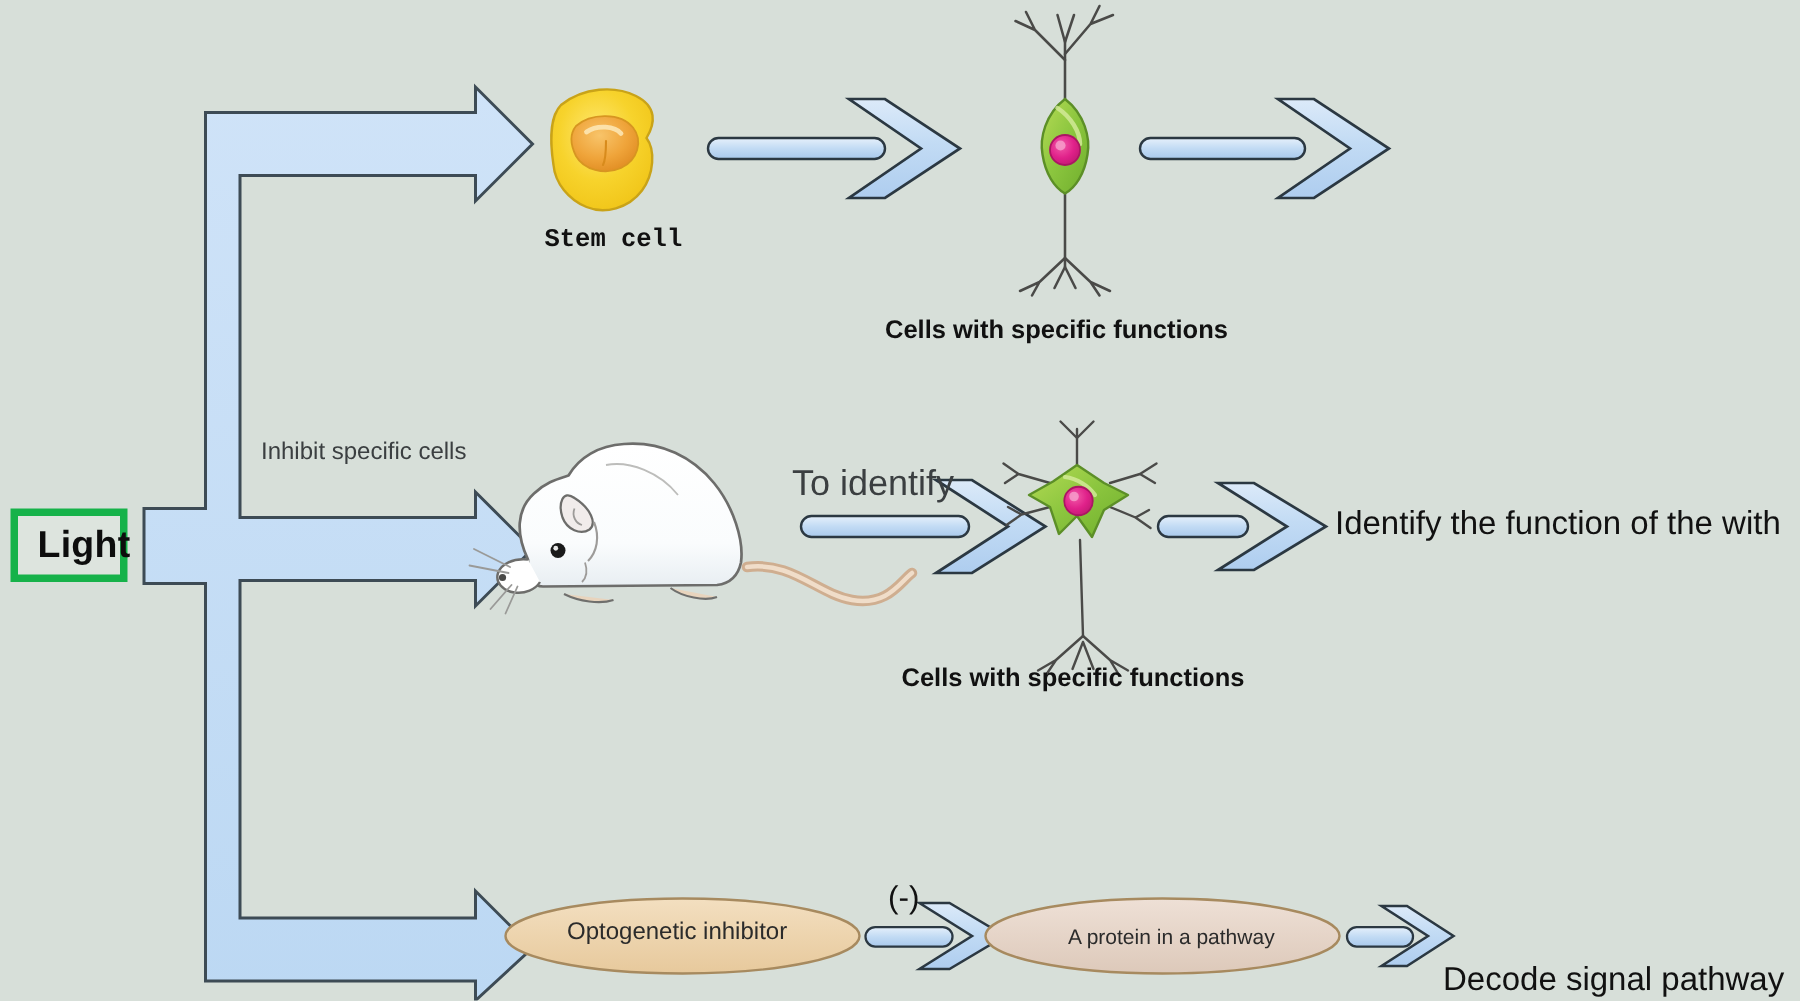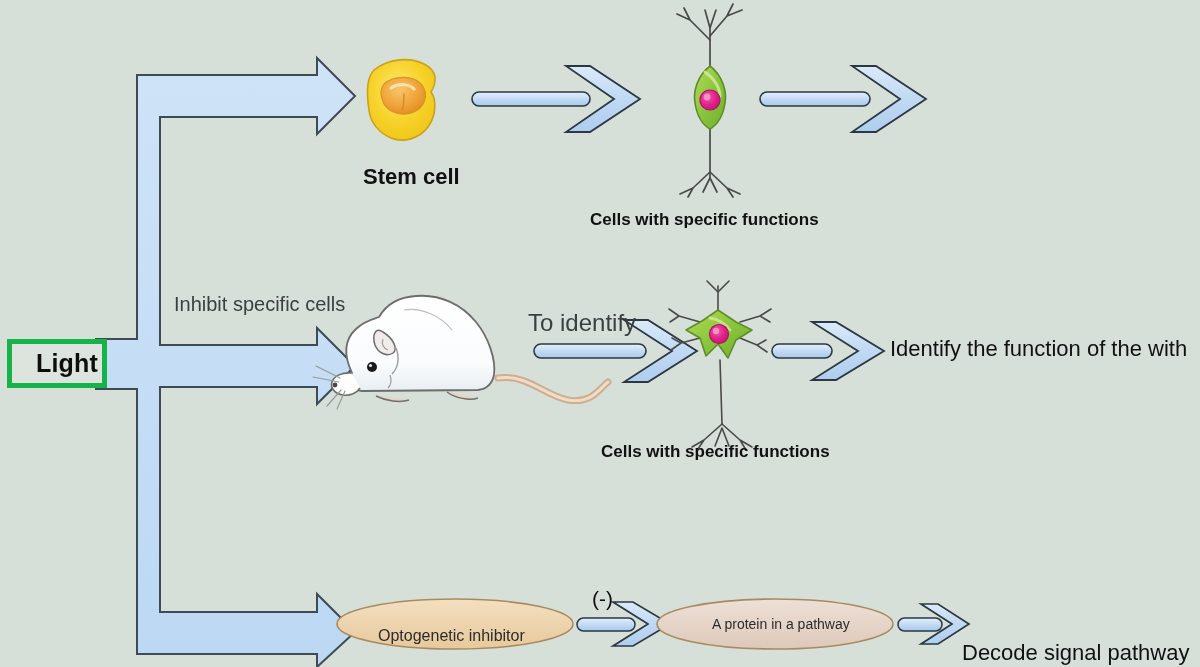--- a/index.html
+++ b/index.html
@@ -18,41 +18,41 @@
     color:#111111;
     font-family:"Liberation Sans", sans-serif;
     white-space:nowrap;
     line-height:1;
   }
   .lbl-dark{color:#3b3f41;}
 
   .light-box{
     position:absolute;
     left:7px; top:339px;
-    width:100px; height:49px;
+    width:78px; height:49px;
     border:5px solid #16b24a;
     background:#dde4de;
     box-sizing:border-box;
     display:flex;align-items:center;justify-content:center;padding-left:20px;
   }
   .light-box span{
     font-size:25px;font-weight:bold;color:#0d0d0d;
     letter-spacing:.2px;
   }
 
-  #t-stemcell{left:363px;top:166px;font-size:22px;font-weight:600;}
+  #t-stemcell{left:363px;top:152px;font-size:17px;font-weight:600;font-family:Liberation Mono, monospace;}
   #t-cells1{left:590px;top:211px;font-size:17px;font-weight:600;}
   #t-cells2{left:601px;top:443px;font-size:17px;font-weight:600;}
   #t-induce{left:935px;top:85px;font-size:22px;}
   #t-identify-fn{left:890px;top:338px;font-size:22px;}
   #t-decode{left:962px;top:642px;font-size:22px;}
-  #t-inhibit{left:174px;top:294px;font-size:20px;}
+  #t-inhibit{left:174px;top:294px;font-size:16px;}
   #t-toidentify{left:528px;top:311px;font-size:24px;}
   #t-minus{left:592px;top:588px;font-size:21px;color:#111;}
-  #t-opto{left:378px;top:614px;font-size:16px;color:#2b2b2b;margin-top:14px;}
+  #t-opto{left:378px;top:614px;font-size:16px;color:#2b2b2b;}
   #t-protein{left:712px;top:617px;font-size:14px;color:#2b2b2b;}
 </style>
 </head>
 <body>
 
 <div id="stage">
 
   <svg width="1200" height="667" viewBox="0 0 1200 667">
     <defs>
       <linearGradient id="gChev" x1="0" y1="0" x2="0" y2="1">

